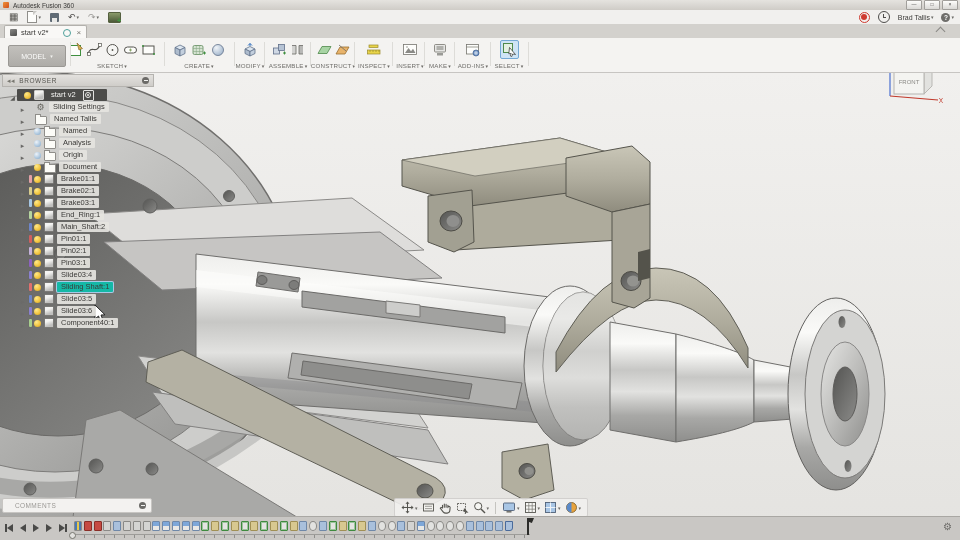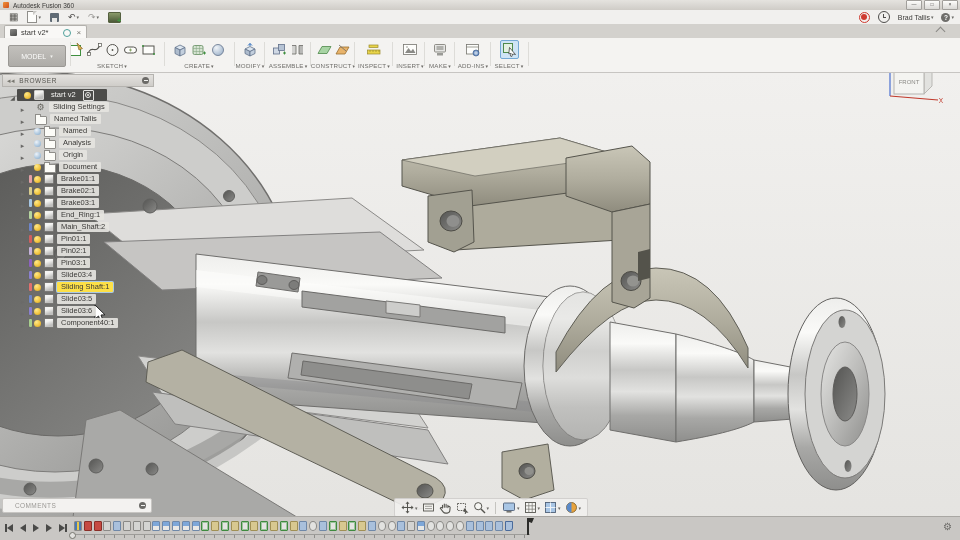--- a/index.html
+++ b/index.html
@@ -84,21 +84,21 @@
   .ricon.gear::before{content:"⚙";font-size:9px;color:#66655f;line-height:1}
   .ricon.folder{width:10px;height:7px;background:#fcfcf8;border:1px solid #8f8e8a;border-radius:1px;position:relative;margin-top:2px}
   .ricon.folder::before{content:"";position:absolute;left:-1px;top:-3px;width:4px;height:2px;
     background:#fcfcf8;border:1px solid #8f8e8a;border-bottom:none}
   .ricon.cube{width:8px;height:8px;background:linear-gradient(160deg,#f4f4f2 30%,#c0c0be 75%);
     border:1px solid #7a7976;border-radius:1px}
   .brow.root .ricon.cube{border-color:#cfcfcd}
   .lbl{margin-left:3px;font-size:7.5px;color:#3b3a38;background:rgba(229,228,224,.92);
     padding:1px 4px;border-radius:1px;white-space:nowrap;line-height:1.15;position:relative;z-index:1}
   .brow.root .lbl{background:transparent;color:#f4f4f2}
-  .brow.hl .lbl{background:#fde047;box-shadow:0 0 0 1px #a9c9e6}
+  .brow.hl .lbl{background:#14b8a6;box-shadow:0 0 0 1px #a9c9e6}
   .target{width:9px;height:9px;margin-left:3px;border:1px solid #e2e2e0;background:#4c4c4a;
     border-radius:1px;position:relative;flex:none;z-index:1}
   .target::before{content:"";position:absolute;inset:1.5px;border:1px solid #e8e8e6;border-radius:50%}
   .target::after{content:"";position:absolute;left:3.5px;top:3.5px;width:2px;height:2px;background:#e8e8e6;border-radius:50%}
   
   .comments{left:2px;top:498px;width:148px;height:13px;z-index:5;background:#f3f2f0;
     border:1px solid #c7c5c2;border-radius:2px;display:flex;align-items:center}
   .comments .clabel{font-size:6.5px;color:#9a9894;margin-left:12px;letter-spacing:.4px}
   .cminus{margin-left:auto;margin-right:5px;width:7px;height:7px;border-radius:50%;background:#6b6a67;position:relative}
   .cminus::after{content:"";position:absolute;left:1.5px;top:3px;width:4px;height:1px;background:#f2f2f0}

